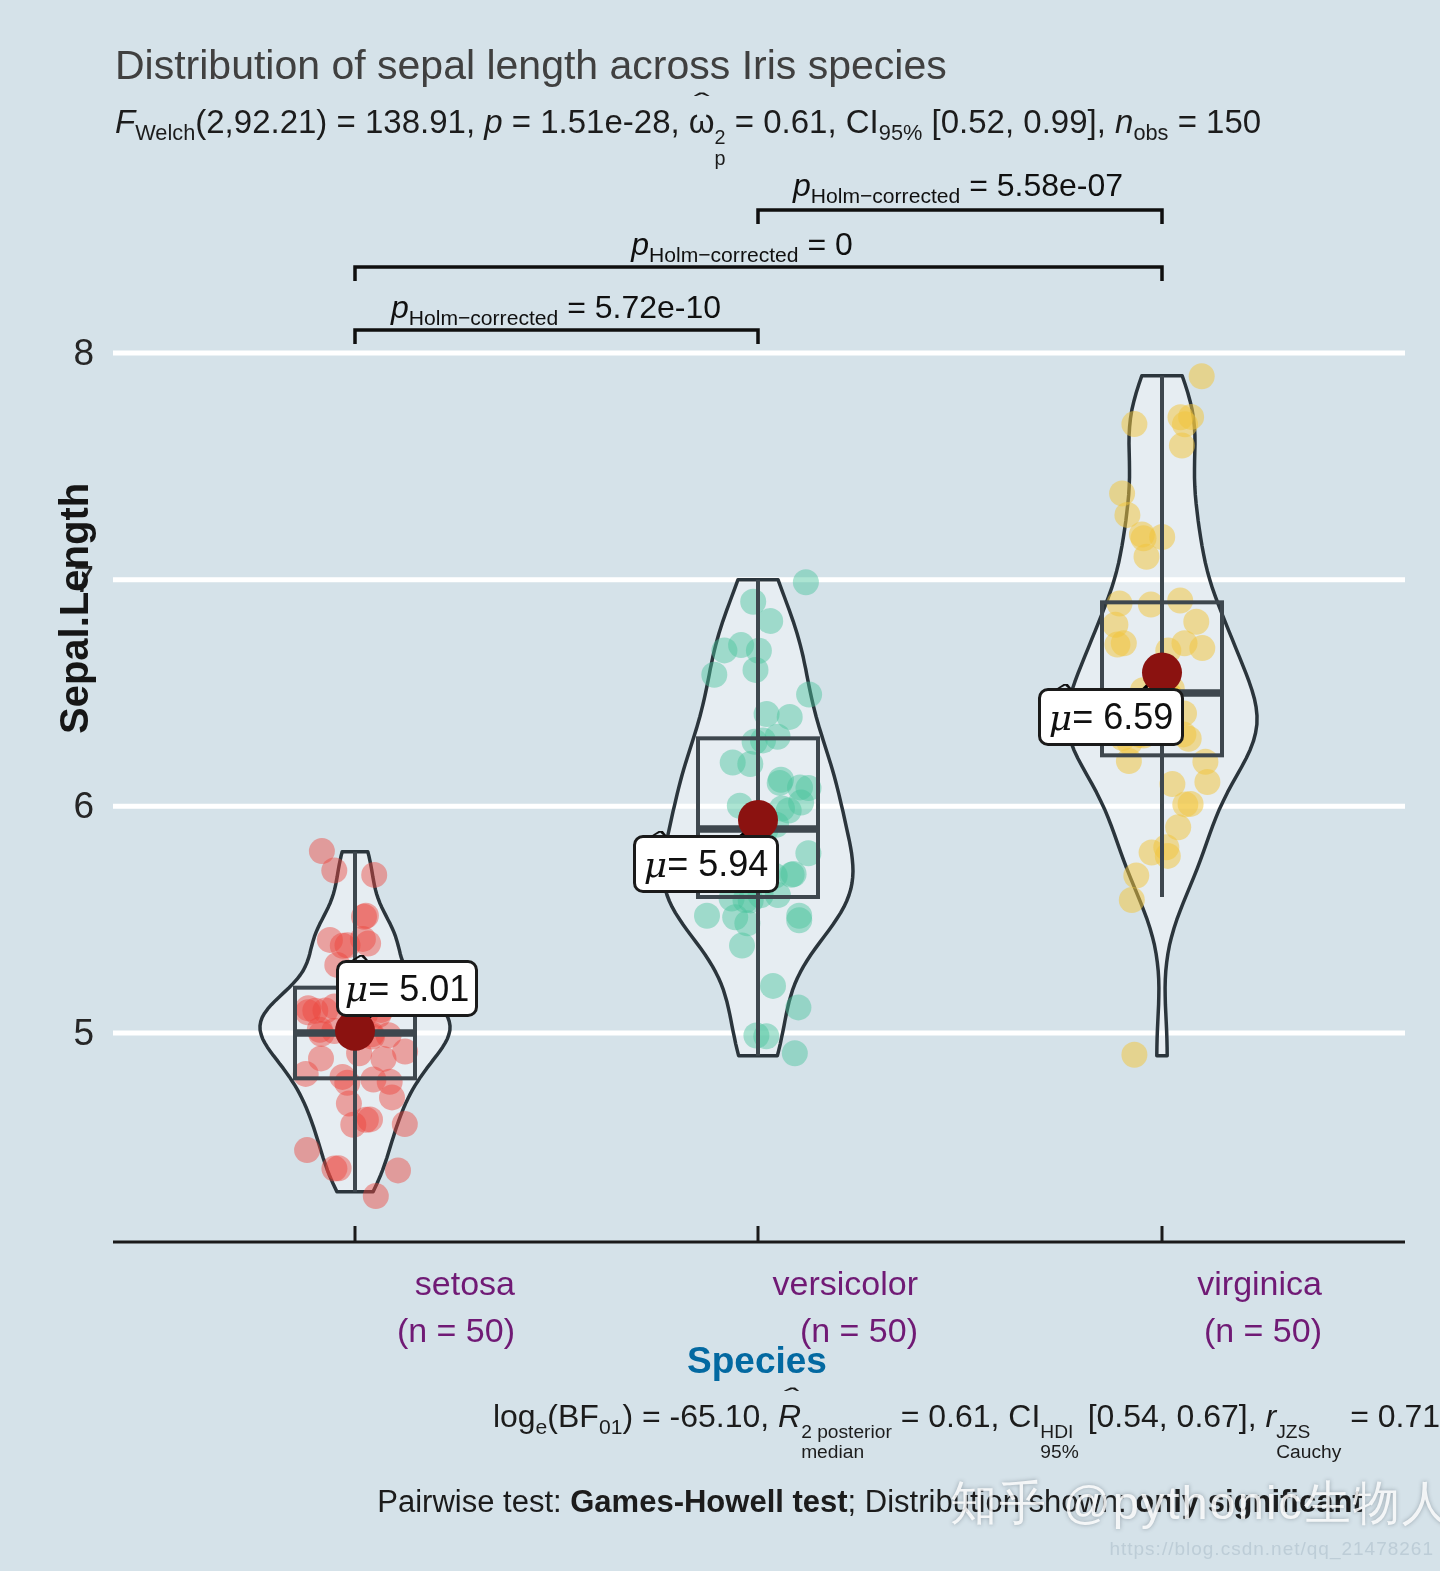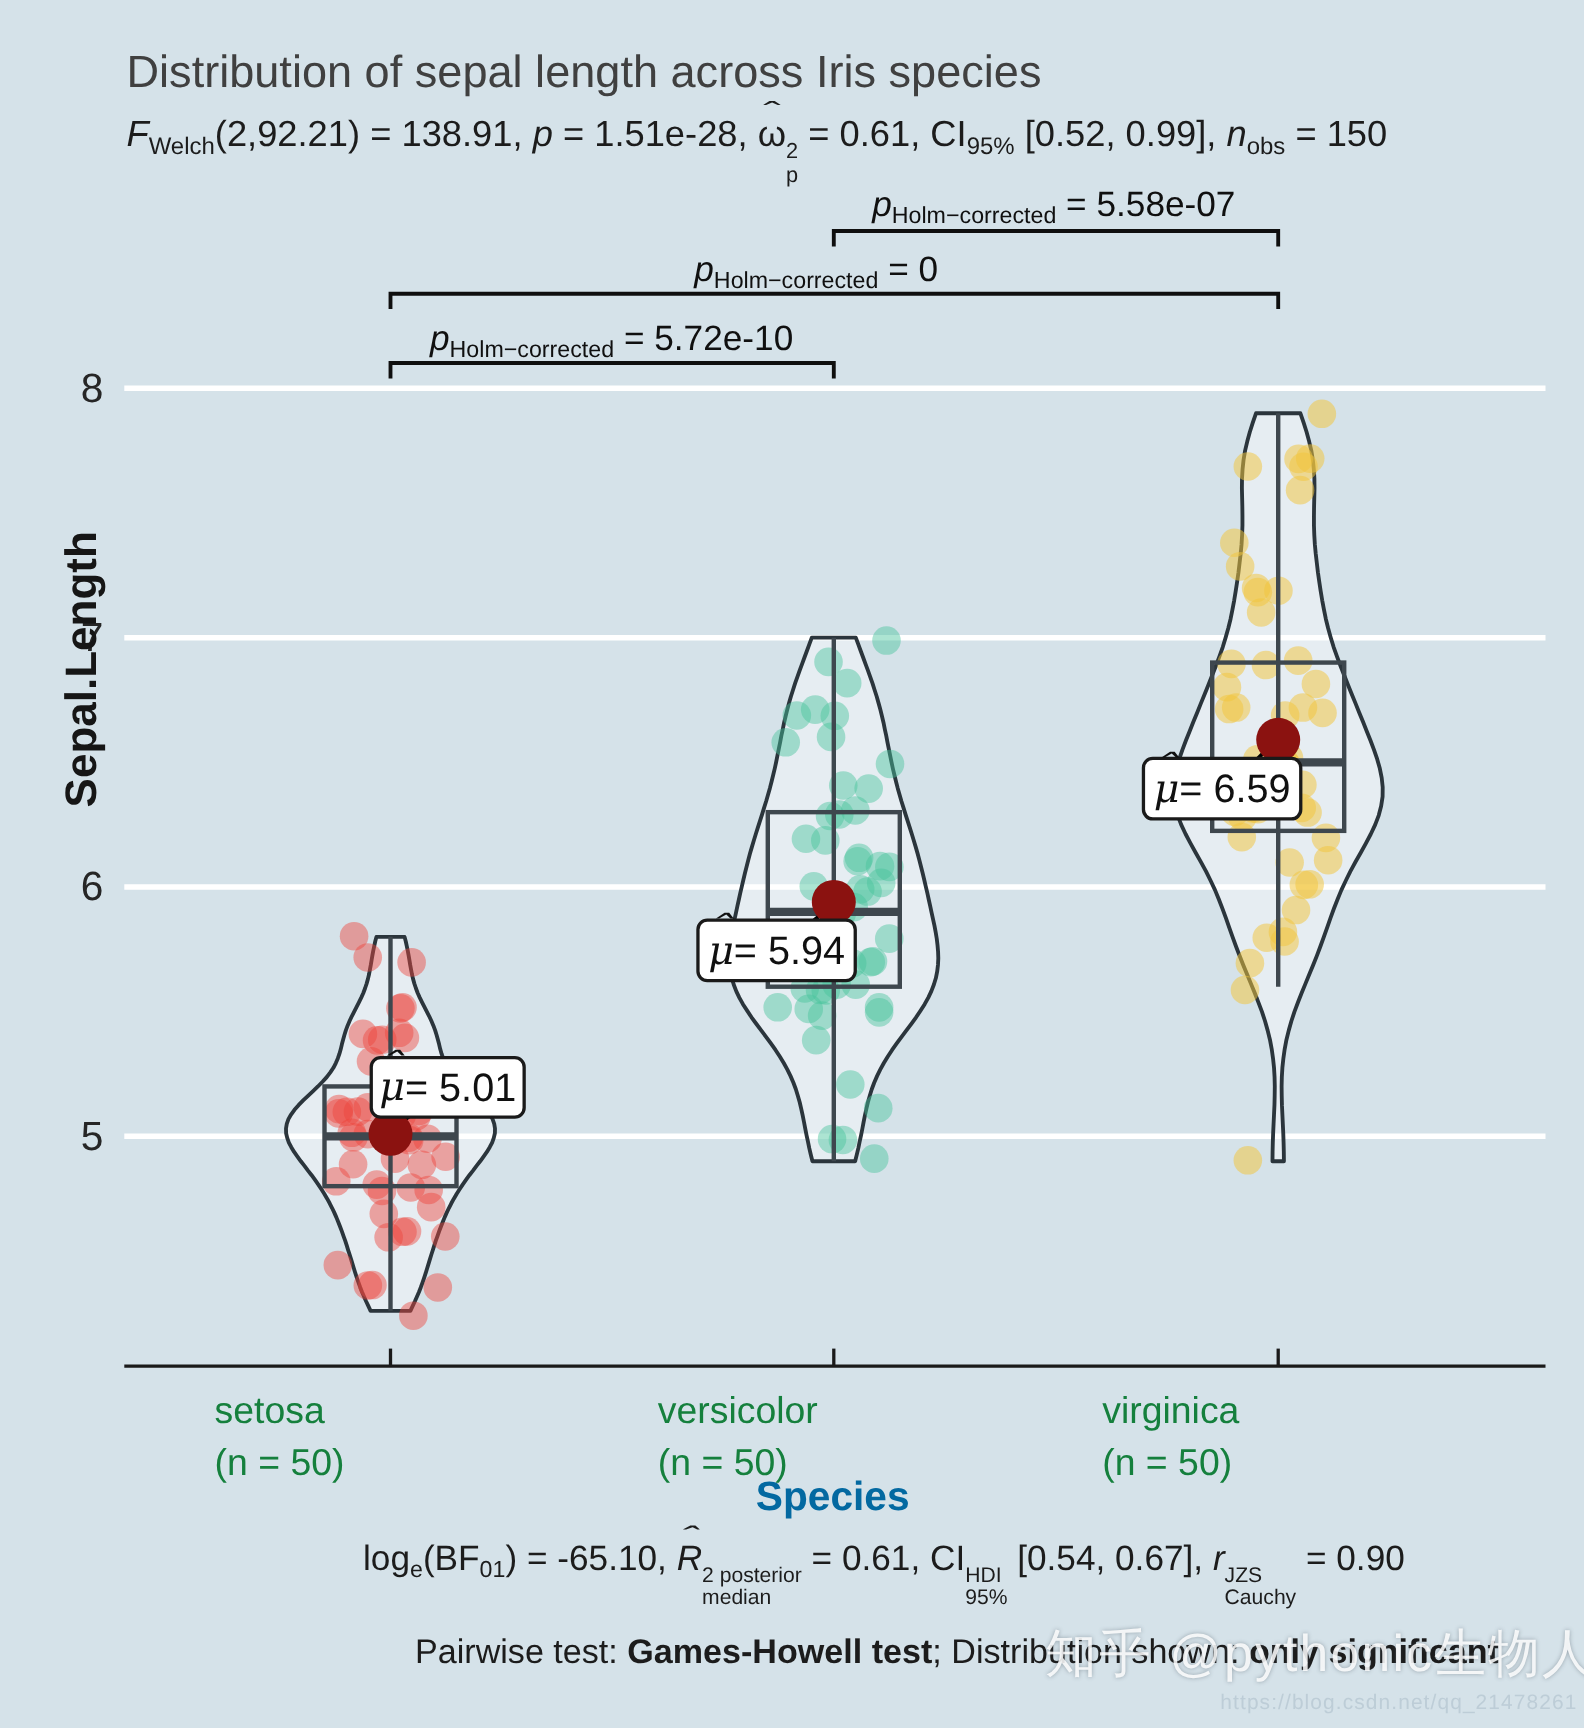--- a/index.html
+++ b/index.html
@@ -19,31 +19,31 @@
            line-height:1;font-size:0.8em}
   .mu{font-family:"DejaVu Serif",serif;font-style:italic}
   .plabel{font-size:32px;color:#101010;white-space:nowrap;transform:translateX(-50%)}
   #plabel-1{left:556px;top:289px}
   #plabel-2{left:742px;top:226px}
   #plabel-3{left:958px;top:167px}
   .ytick{left:26px;width:68px;text-align:right;font-size:37px;line-height:38px;color:#262626}
   #ytick-0{top:334px}#ytick-1{top:561px}#ytick-2{top:787px}#ytick-3{top:1014px}
   #yaxis-title{left:18px;top:700px;transform:rotate(-90deg);transform-origin:34px 0;
                font-size:40px;font-weight:bold;color:#161616;white-space:nowrap}
-  .xlab{width:320px;text-align:left;top:1260px;font-size:34px;line-height:47px;color:#15803d}
+  .xlab{width:320px;text-align:right;top:1260px;font-size:34px;line-height:47px;color:#701a75}
   #xlab-0{left:195px}#xlab-1{left:598px}#xlab-2{left:1002px}
   #xaxis-title{left:607px;width:300px;top:1340px;text-align:center;
                font-size:37px;font-weight:bold;color:#0369a1}
   .meanlab{background:#ffffff;border:3px solid #1a1a1a;border-radius:10px;
            display:flex;align-items:center;justify-content:center;
            font-size:36px;color:#101010;box-sizing:border-box;white-space:nowrap}
   #meanlab-0{left:336px;top:960px;width:142px;height:57px}
   #meanlab-1{left:633px;top:835px;width:146px;height:58px}
   #meanlab-2{left:1038px;top:688px;width:146px;height:58px}
-  #caption1{left:330px;width:1110px;top:1398px;text-align:left;font-size:32px;white-space:nowrap}
+  #caption1{left:330px;width:1110px;top:1398px;text-align:right;font-size:32px;white-space:nowrap}
   #caption2{left:300px;width:1140px;top:1484px;text-align:center;font-size:31px;white-space:nowrap}
   #watermark{left:950px;top:1472px;font-size:47px;letter-spacing:2px;white-space:nowrap;
              color:rgba(255,255,255,0.85);text-shadow:0 0 4px rgba(70,85,95,0.45)}
   #watermark-url{right:6px;top:1538px;font-size:19px;letter-spacing:1px;
                  color:rgba(184,201,212,0.85);white-space:nowrap}
 </style>
 </head>
 <body>
 
 <svg id="plot-svg" width="1440" height="1571">
@@ -289,17 +289,17 @@
 
 <div id="caption1" class="abs"><span>log</span><span class="sub">e</span><span>(BF</span><span class="sub">01</span><span>) = -65.10, </span><span class="hatwrap i"><span class="hatmark">ˆ</span><span>R</span></span><span class="stack">
       <span>2 posterior</span>
       <span>median</span>
     </span><span> = 0.61, CI</span><span class="stack">
       <span>HDI</span>
       <span>95%</span>
     </span><span> [0.54, 0.67], </span><span class="i">r</span><span class="stack">
       <span>JZS</span>
       <span>Cauchy</span>
-    </span><span> = 0.90</span></div>
+    </span><span> = 0.71</span></div>
 <div id="caption2" class="abs"><span>Pairwise test: </span><span class="b">Games-Howell test</span><span>; Distribution shown: </span><span class="b">only significant</span></div>
 
 <div id="watermark" class="abs">知乎 @pythonic生物人</div>
 <div id="watermark-url" class="abs">https://blog.csdn.net/qq_21478261</div>
 
 </body></html>

